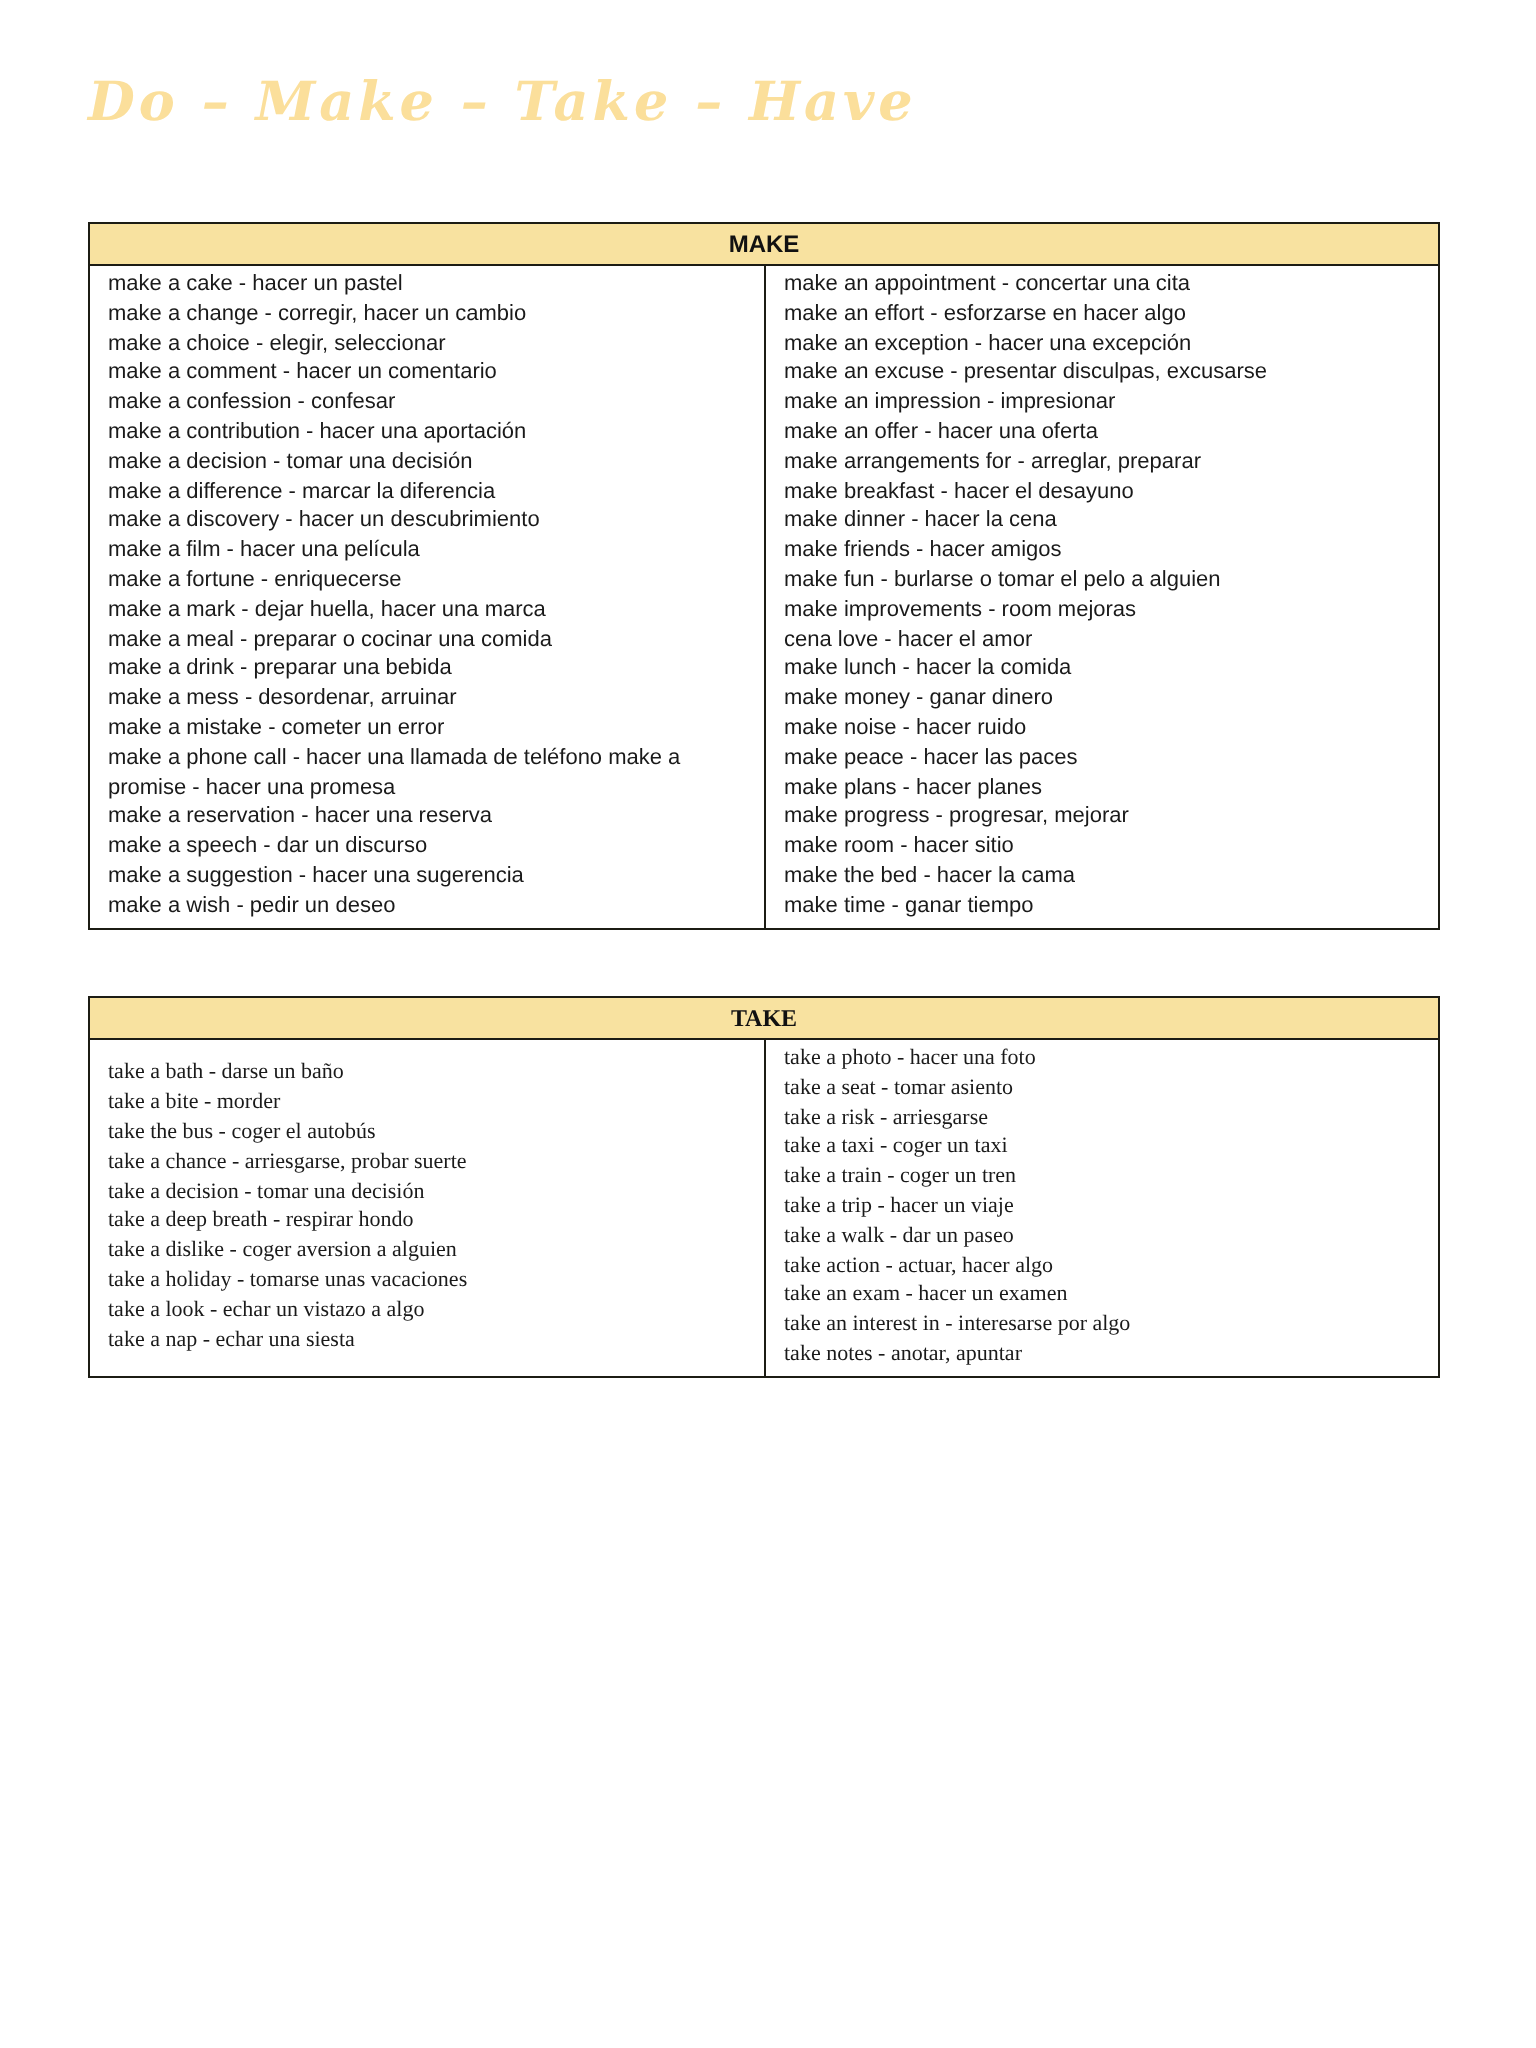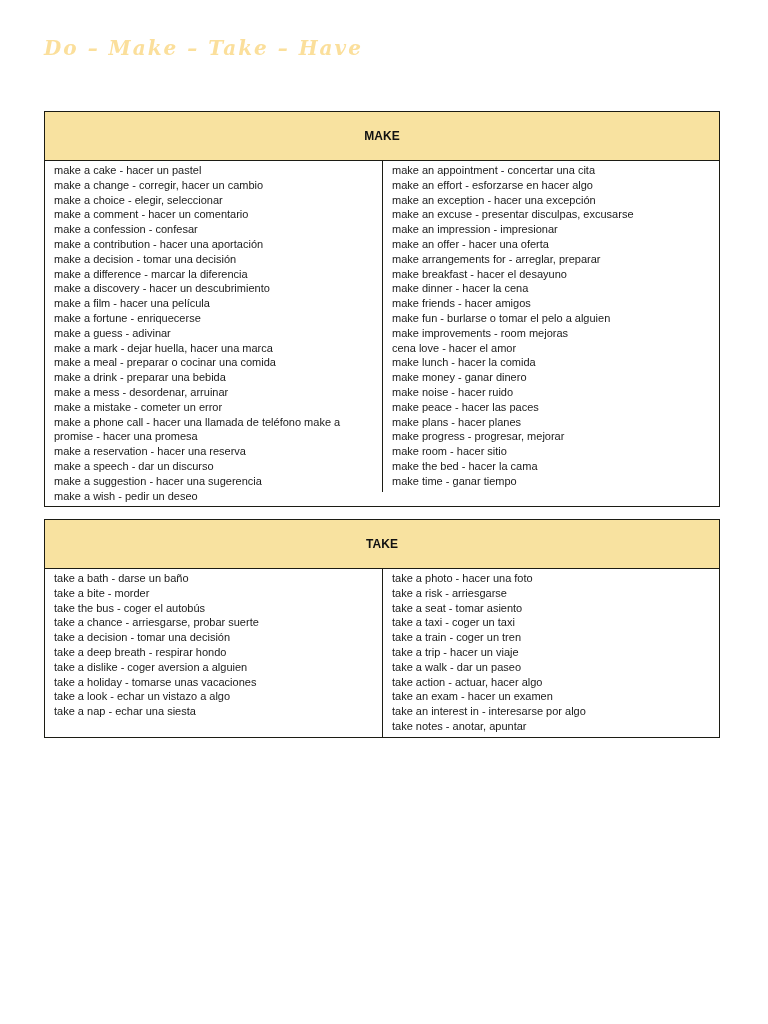--- a/index.html
+++ b/index.html
@@ -16,48 +16,48 @@
     overflow: hidden;
   }
   .title {
     position: absolute;
     left: 44px;
     top: 36px;
     margin: 0;
     font-family: "DejaVu Serif", serif;
     font-style: italic;
     font-weight: bold;
-    font-size: 20px;
+    font-size: 27px;
     letter-spacing: 2px;
     color: #FBDF9B;
     white-space: nowrap;
   }
   .vocab-table {
     position: absolute;
     left: 44px;
     width: 676px;
     border: 1.5px solid #1c1c14;
     box-sizing: border-box;
     background: #ffffff;
   }
   .table-make { top: 111px; }
-  .table-take { top: 519px; }
+  .table-take { top: 498px; font-family: Liberation Serif, serif; }
   .table-header {
     background: #F8E2A0;
     border-bottom: 1.5px solid #1c1c14;
     text-align: center;
     font-weight: bold;
     font-size: 12px;
     line-height: 18px;
-    padding: 15px 0;
+    padding: 1px 0;
     color: #111;
   }
   .table-body {
     display: flex;
-    align-items: flex-start;
+    align-items: center;
   }
   .col {
     width: 50%;
     box-sizing: border-box;
     padding: 2px 6px 3px 9px;
   }
   .col-right {
     border-left: 1.5px solid #1c1c14;
   }
   .entry {
@@ -81,21 +81,20 @@
           <div class="entry">make a change - corregir, hacer un cambio</div>
           <div class="entry">make a choice - elegir, seleccionar</div>
           <div class="entry">make a comment - hacer un comentario</div>
           <div class="entry">make a confession - confesar</div>
           <div class="entry">make a contribution - hacer una aportación</div>
           <div class="entry">make a decision - tomar una decisión</div>
           <div class="entry">make a difference - marcar la diferencia</div>
           <div class="entry">make a discovery - hacer un descubrimiento</div>
           <div class="entry">make a film - hacer una película</div>
           <div class="entry">make a fortune - enriquecerse</div>
-          <div class="entry">make a guess - adivinar</div>
           <div class="entry">make a mark - dejar huella, hacer una marca</div>
           <div class="entry">make a meal - preparar o cocinar una comida</div>
           <div class="entry">make a drink - preparar una bebida</div>
           <div class="entry">make a mess - desordenar, arruinar</div>
           <div class="entry">make a mistake - cometer un error</div>
           <div class="entry">make a phone call - hacer una llamada de teléfono make a promise - hacer una promesa</div>
           <div class="entry">make a reservation - hacer una reserva</div>
           <div class="entry">make a speech - dar un discurso</div>
           <div class="entry">make a suggestion - hacer una sugerencia</div>
           <div class="entry">make a wish - pedir un deseo</div>
@@ -137,22 +136,22 @@
           <div class="entry">take a chance - arriesgarse, probar suerte</div>
           <div class="entry">take a decision - tomar una decisión</div>
           <div class="entry">take a deep breath - respirar hondo</div>
           <div class="entry">take a dislike - coger aversion a alguien</div>
           <div class="entry">take a holiday - tomarse unas vacaciones</div>
           <div class="entry">take a look - echar un vistazo a algo</div>
           <div class="entry">take a nap - echar una siesta</div>
         </div>
       <div class="col col-right">
           <div class="entry">take a photo - hacer una foto</div>
+          <div class="entry">take a seat - tomar asiento</div>
           <div class="entry">take a risk - arriesgarse</div>
-          <div class="entry">take a seat - tomar asiento</div>
           <div class="entry">take a taxi - coger un taxi</div>
           <div class="entry">take a train - coger un tren</div>
           <div class="entry">take a trip - hacer un viaje</div>
           <div class="entry">take a walk - dar un paseo</div>
           <div class="entry">take action - actuar, hacer algo</div>
           <div class="entry">take an exam - hacer un examen</div>
           <div class="entry">take an interest in - interesarse por algo</div>
           <div class="entry">take notes - anotar, apuntar</div>
         </div>
     </div>

